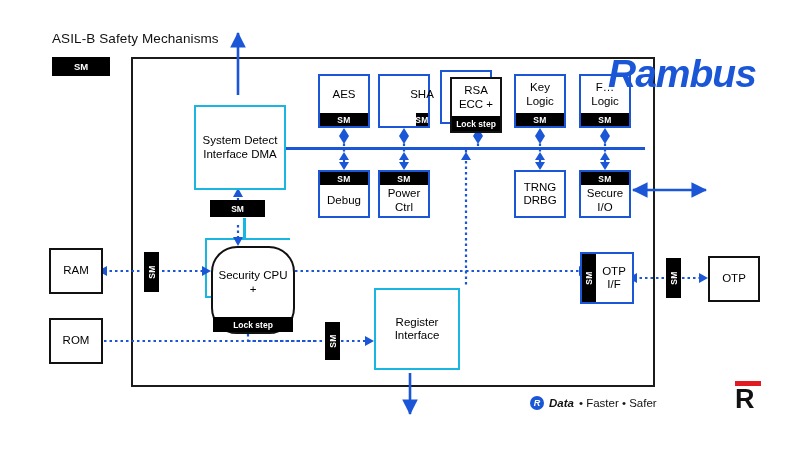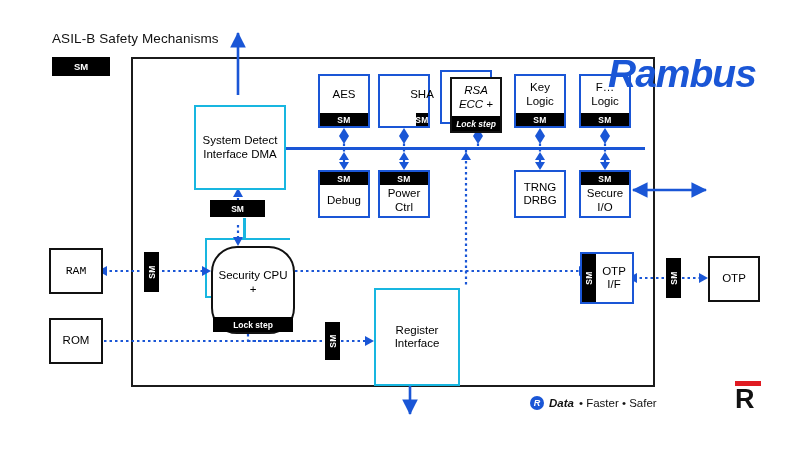--- a/index.html
+++ b/index.html
@@ -188,21 +188,21 @@
     <div class="body">AES</div>
     <div class="sm">SM</div>
   </div>
 
   <div class="abs blk blue" style="left:378px;top:74px;width:52px;height:54px;padding-left:36px;">
     <div class="body">SHA</div>
     <div class="sm">SM</div>
   </div>
 
   <div class="abs blue" style="left:440px;top:70px;width:52px;height:54px;background:#fff;"></div>
-  <div class="abs blk black" style="left:450px;top:77px;width:52px;height:56px;border-width:2.5px;font-style:italic;">
+  <div class="abs blk black" style="left:450px;top:77px;width:52px;height:56px;border-width:2.5px;">
     <div class="body">RSA ECC +</div>
     <div class="lockstep">Lock step</div>
   </div>
 
   <div class="abs blk blue" style="left:514px;top:74px;width:52px;height:54px;">
     <div class="body">Key Logic</div>
     <div class="sm">SM</div>
   </div>
 
   <div class="abs blk blue" style="left:579px;top:74px;width:52px;height:54px;">
@@ -227,42 +227,42 @@
   <div class="abs blk blue" style="left:579px;top:170px;width:52px;height:48px;">
     <div class="sm">SM</div>
     <div class="body">Secure I/O</div>
   </div>
 
   <div class="abs blk black" style="left:211px;top:246px;width:84px;height:88px;border-width:2.5px;border-radius:26px;">
     <div class="body">Security CPU +</div>
     <div class="lockstep">Lock step</div>
   </div>
 
-  <div class="abs blk cyan" style="left:374px;top:288px;width:86px;height:98px;">
+  <div class="abs blk cyan" style="left:374px;top:288px;width:86px;height:82px;">
     <div class="body">Register Interface</div>
   </div>
   <div class="abs smv" style="left:325px;top:322px;width:15px;height:38px;">
     <span>SM</span>
   </div>
 
   <div class="abs blue" style="left:580px;top:252px;width:54px;height:52px;background:#fff;display:flex;">
     <div class="smv" style="width:14px;height:100%;">
       <span>SM</span>
     </div>
     <div style="flex:1;display:flex;align-items:center;justify-content:center;text-align:center;font-size:11.5px;line-height:13.5px;">OTP I/F</div>
   </div>
 
   <div class="abs smv" style="left:666px;top:258px;width:15px;height:40px;">
     <span>SM</span>
   </div>
   <div class="abs blk black" style="left:708px;top:256px;width:52px;height:46px;">
     <div class="body">OTP</div>
   </div>
 
-  <div class="abs blk black" style="left:49px;top:248px;width:54px;height:46px;font-family:Liberation Mono, monospace;">
+  <div class="abs blk black" style="left:49px;top:248px;width:54px;height:46px;">
     <div class="body">RAM</div>
   </div>
   <div class="abs smv" style="left:144px;top:252px;width:15px;height:40px;">
     <span>SM</span>
   </div>
   <div class="abs blk black" style="left:49px;top:318px;width:54px;height:46px;">
     <div class="body">ROM</div>
   </div>
 
   <div class="abs" id="rambus">Rambus</div>

